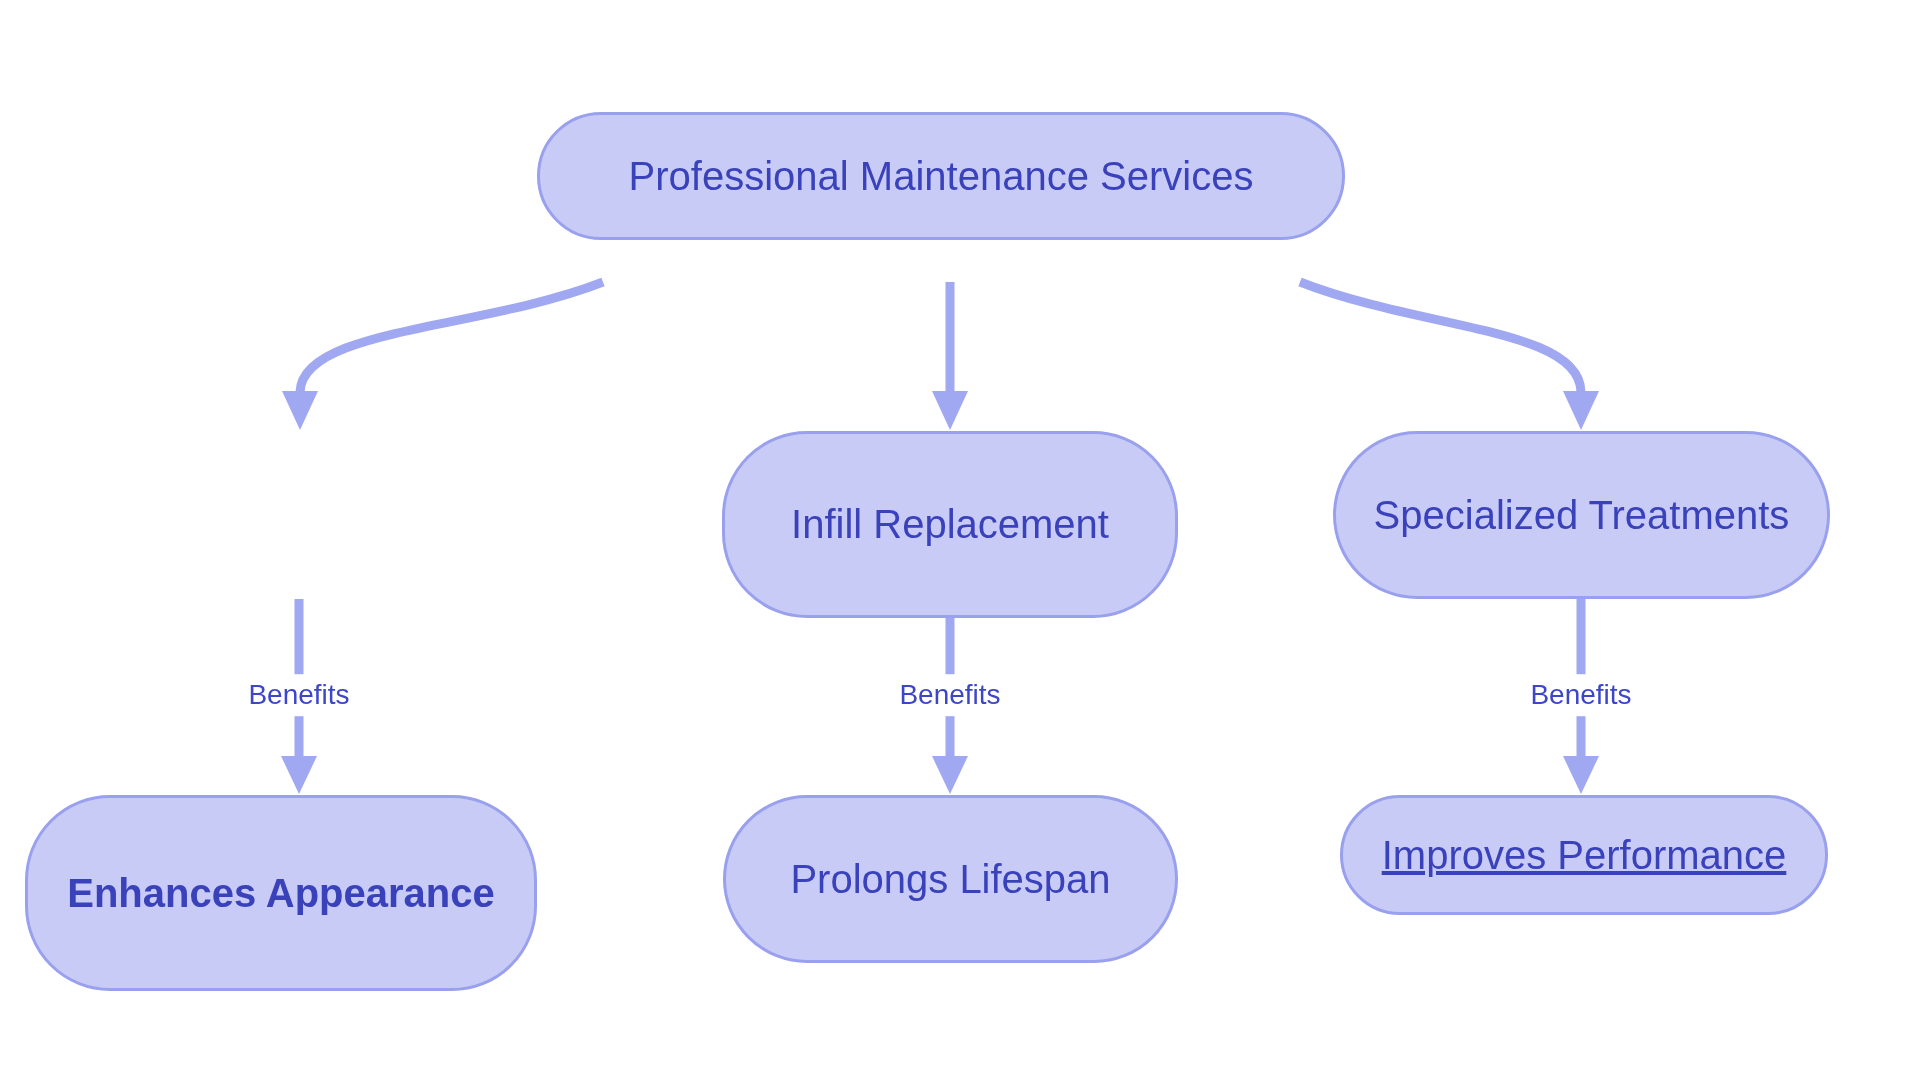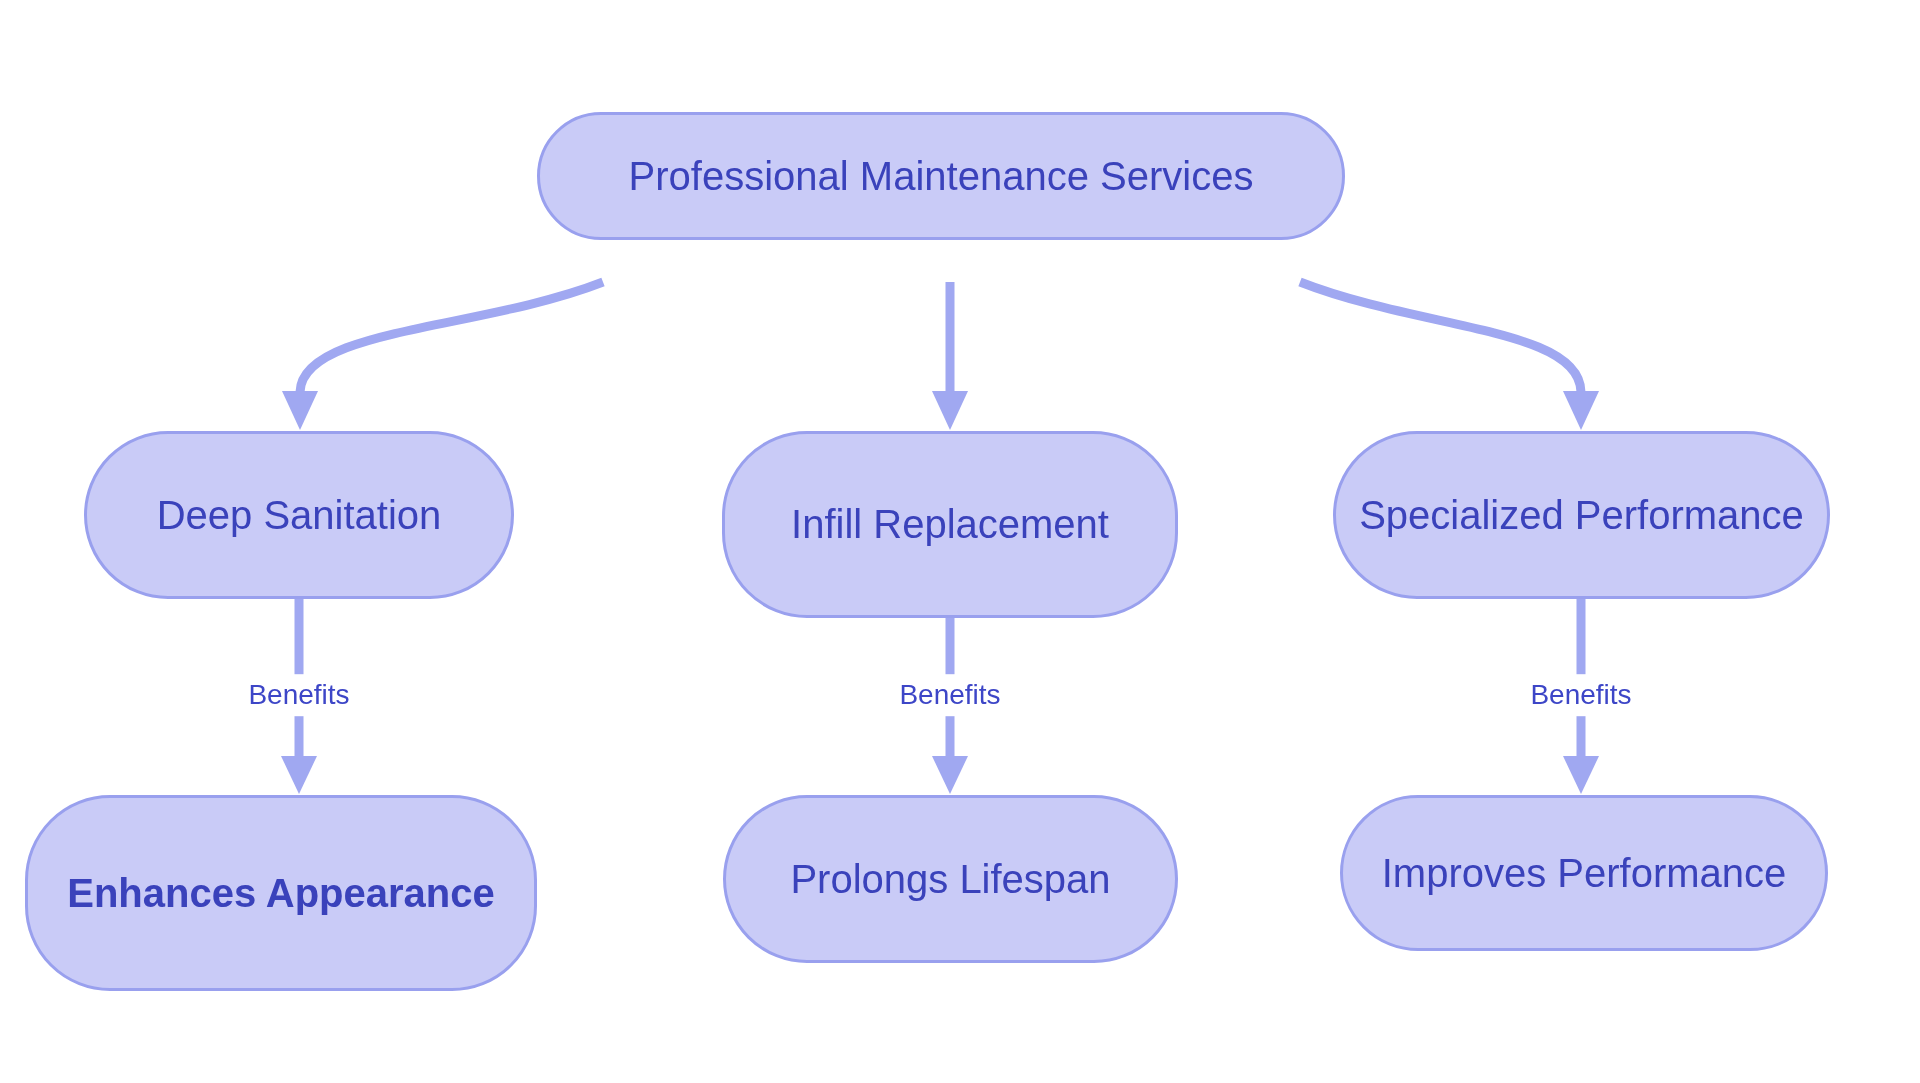--- a/index.html
+++ b/index.html
@@ -67,41 +67,38 @@
     <polygon class="edge-arrow" points="932,756 968,756 950,794"></polygon>
 
     <path class="edge-path" d="M 1581 599 L 1581 758"></path>
     <polygon class="edge-arrow" points="1563,756 1599,756 1581,794"></polygon>
   </svg>
 
   <div class="node" style="left:537px;top:112px;width:808px;height:128px;">
     <span>Professional Maintenance Services</span>
   </div>
 
-  <div class="node" style="left:84px;top:431px;width:430px;height:168px;">
-    <span>Deep Sanitation</span>
-  </div>
 
   <div class="node" style="left:722px;top:431px;width:456px;height:187px;">
     <span>Infill Replacement</span>
   </div>
 
   <div class="node" style="left:1333px;top:431px;width:497px;height:168px;">
-    <span>Specialized Performance</span>
+    <span>Specialized Treatments</span>
   </div>
 
   <div class="node" style="left:25px;top:795px;width:512px;height:196px;font-weight:bold;">
     <span>Enhances Appearance</span>
   </div>
 
   <div class="node" style="left:723px;top:795px;width:455px;height:168px;">
     <span>Prolongs Lifespan</span>
   </div>
 
-  <div class="node" style="left:1340px;top:795px;width:488px;height:156px;">
+  <div class="node" style="left:1340px;top:795px;width:488px;height:120px;text-decoration:underline;">
     <span>Improves Performance</span>
   </div>
 
   <div class="edge-label" style="left:299px;top:695px;">Benefits</div>
   <div class="edge-label" style="left:950px;top:695px;">Benefits</div>
   <div class="edge-label" style="left:1581px;top:695px;">Benefits</div>
 
 </div>
 
 </body></html>

